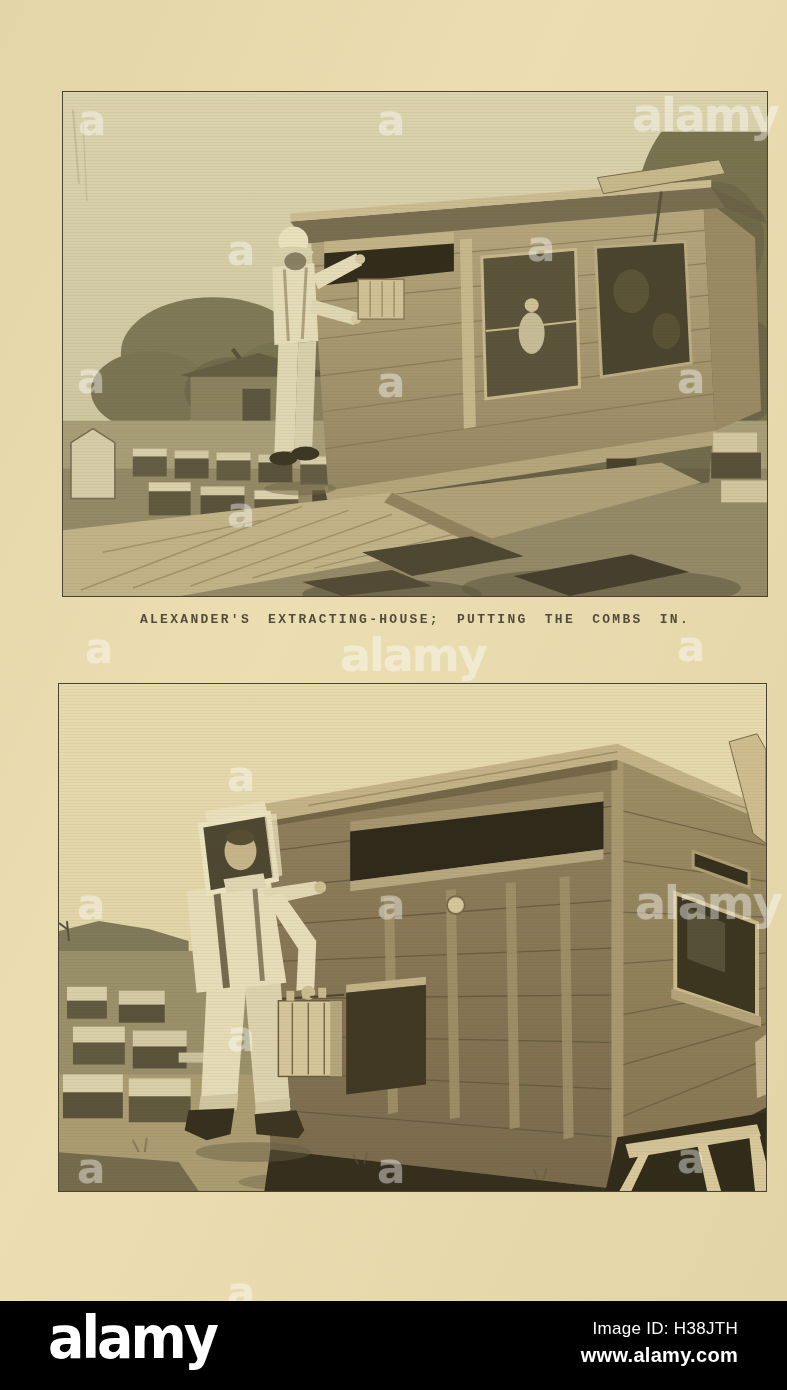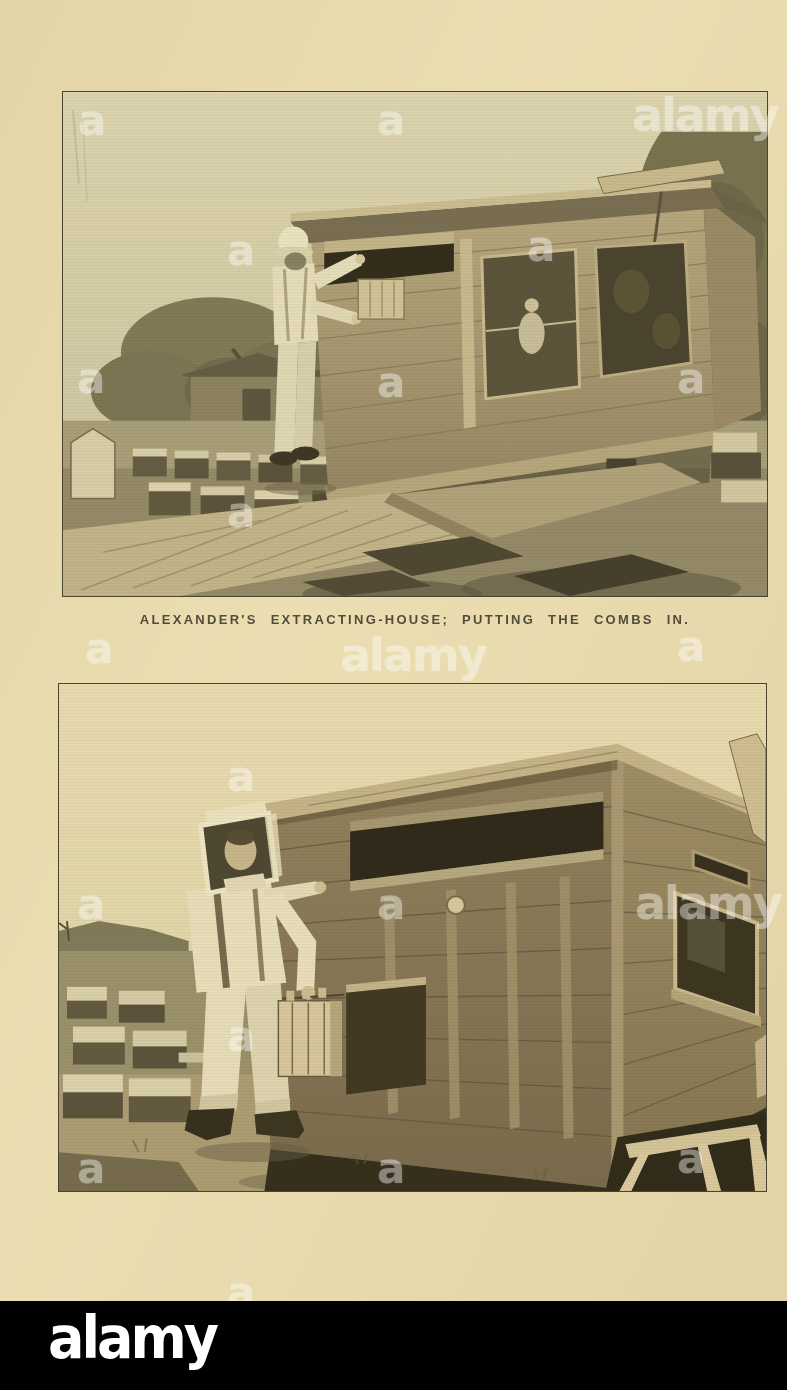--- a/index.html
+++ b/index.html
@@ -26,21 +26,21 @@
     content:"";position:absolute;inset:0;pointer-events:none;
     background:
       repeating-linear-gradient(0deg, rgba(60,50,30,.05) 0 1px, rgba(0,0,0,0) 1px 3px),
       linear-gradient(rgba(214,196,146,.10), rgba(214,196,146,.10));
   }
   .photo-1{left:62px;top:91px;width:706px;height:506px;}
   .photo-2{left:58px;top:683px;width:709px;height:509px;}
   figure{margin:0;}
   figcaption{
     position:absolute;text-align:center;
-    font-family:Liberation Sans, sans-serif;
+    font-family:Liberation Mono, monospace;
     font-size:13px;font-weight:600;
     letter-spacing:2.3px;word-spacing:7px;
     color:var(--caption-color);
     white-space:nowrap;
   }
   .caption-1{left:62px;top:612px;width:706px;opacity:.88;}
   .caption-2{left:58px;top:1210px;width:709px;}
   .wm-layer{position:absolute;inset:0;pointer-events:none;}
   .wm,.wm-word{
     position:absolute;color:var(--wm-color);opacity:.42;
@@ -385,15 +385,19 @@
     <span class="wm-word" style="left:635px;top:880px">alamy</span>
     <span class="wm" style="left:227px;top:1016px">a</span>
     <span class="wm" style="left:77px;top:1148px">a</span>
     <span class="wm" style="left:377px;top:1148px">a</span>
     <span class="wm" style="left:677px;top:1138px">a</span>
     <span class="wm" style="left:227px;top:1272px">a</span>
   </div>
 
   <div class="footer">
     <div class="alamy-logo">alamy</div>
+    <div class="footer-right">
+      <div class="image-id">Image ID: H38JTH</div>
+      <div class="website">www.alamy.com</div>
+    </div>
   </div>
 
 </div>
 
 </body></html>

